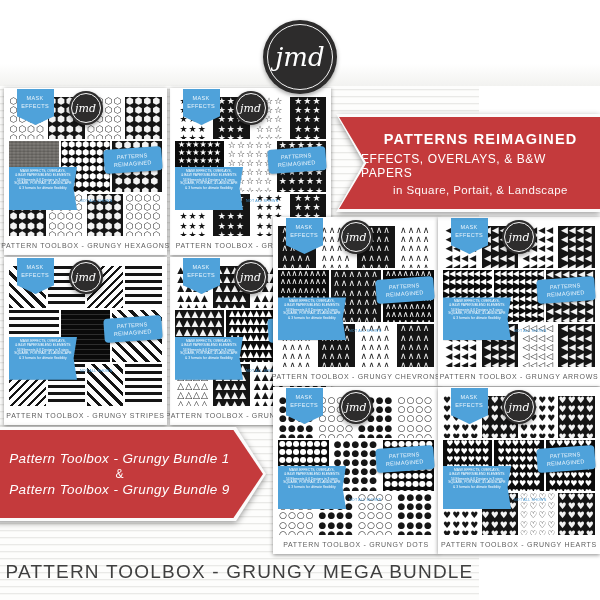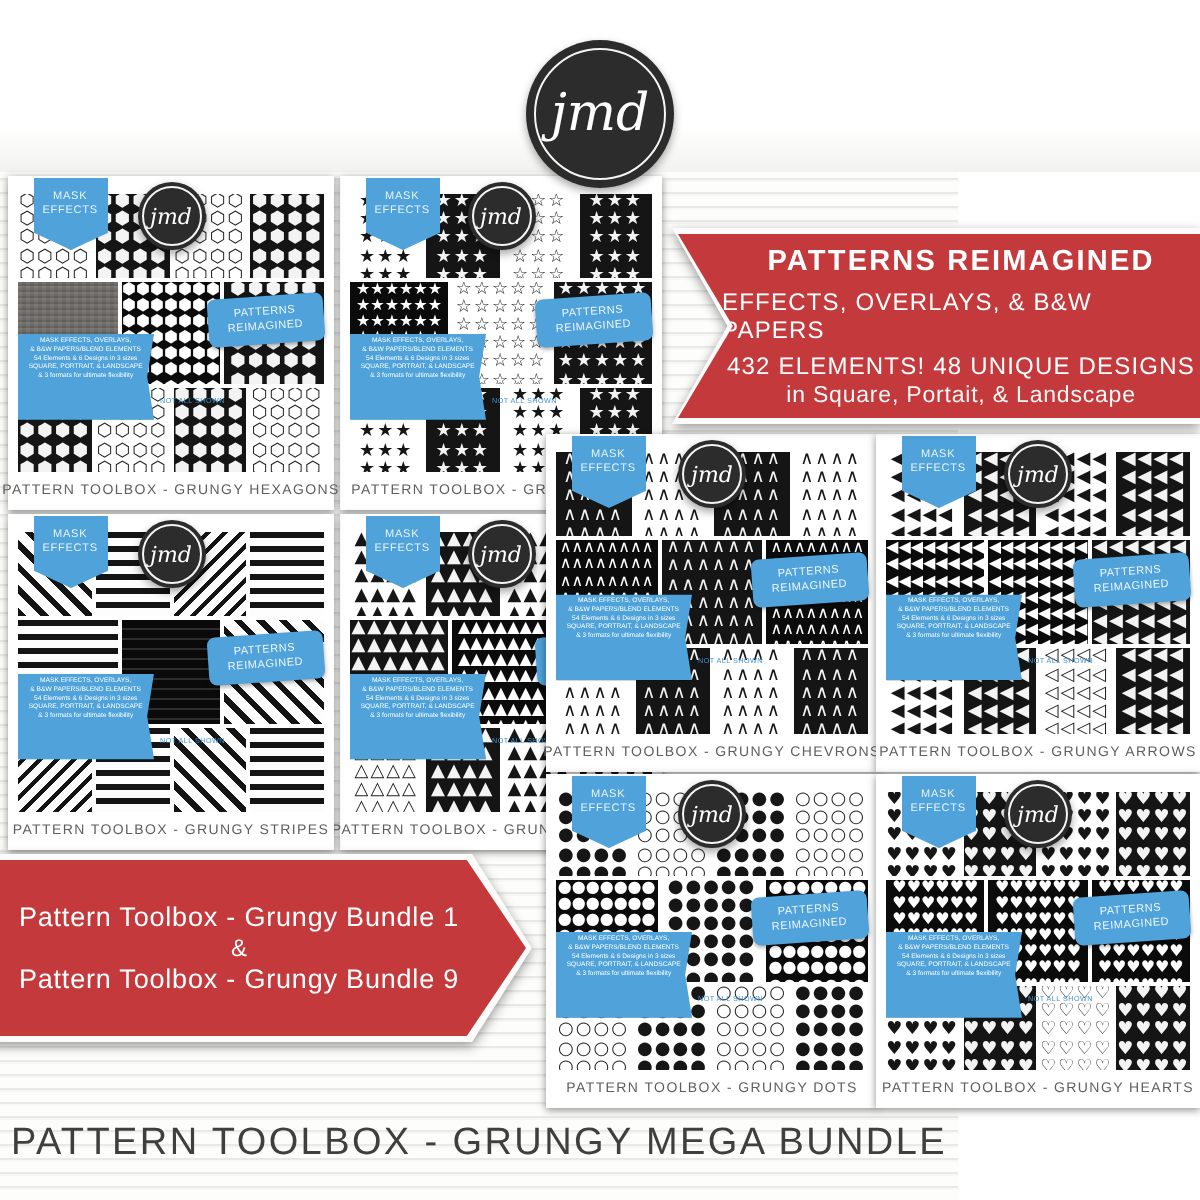--- a/index.html
+++ b/index.html
@@ -88,21 +88,21 @@
     padding-left:22px;}
   .banner-top .l1{font-size:14.5px;letter-spacing:1.1px;margin-bottom:5px;font-weight:bold;}
   .banner-top .l2{font-size:12px;letter-spacing:.6px;margin-bottom:4px;}
   .banner-top .l3{font-size:12px;letter-spacing:.6px;margin-bottom:2px;}
   .banner-top .l4{font-size:11.5px;letter-spacing:.4px;opacity:.96;}
   .banner-bottom{left:-6px;top:427px;width:272px;height:94px;}
   .banner-bottom .bwhite{clip-path:polygon(0 0,89% 0,100% 50%,89% 100%,0 100%);}
   .banner-bottom .bred{inset:3px 3px 3px 0;clip-path:polygon(0 0,89% 0,100% 50%,89% 100%,0 100%);
     padding-right:18px;}
   .banner-bottom .l1{font-size:14px;letter-spacing:.8px;margin-bottom:4px;}
-  .banner-bottom .l2,.banner-bottom .l4{font-size:13.5px;letter-spacing:.4px;}
+  .banner-bottom .l2,.banner-bottom .l4{font-size:13.5px;letter-spacing:.4px;font-style:italic;}
   .banner-bottom .l3{font-size:12px;margin:1px 0;}
   
   .footer-title{position:absolute;left:0;right:0;top:561px;text-align:center;
     font-size:19px;letter-spacing:1.2px;color:#3f3f3f;font-weight:400;z-index:6;}
 </style>
 </head>
 <body>
 
 <div class="stage">
   <div class="topwhite"></div>
@@ -401,21 +401,20 @@
     <div class="not-all">NOT ALL SHOWN</div>
     <div class="caption">PATTERN TOOLBOX - GRUNGY HEARTS</div>
   </div>
     </div>
 
   <div class="banner banner-top">
     <div class="bwhite"></div>
     <div class="bred">
       <div class="l1">PATTERNS REIMAGINED</div>
       <div class="l2">EFFECTS, OVERLAYS, &amp; B&amp;W PAPERS</div>
-      <div class="l3">432 ELEMENTS! 48 UNIQUE DESIGNS</div>
       <div class="l4">in Square, Portait, &amp; Landscape</div>
     </div>
   </div>
 
   <div class="banner banner-bottom">
     <div class="bwhite"></div>
     <div class="bred">
       <div class="l2">Pattern Toolbox - Grungy Bundle 1</div>
       <div class="l3">&amp;</div>
       <div class="l4">Pattern Toolbox - Grungy Bundle 9</div>

